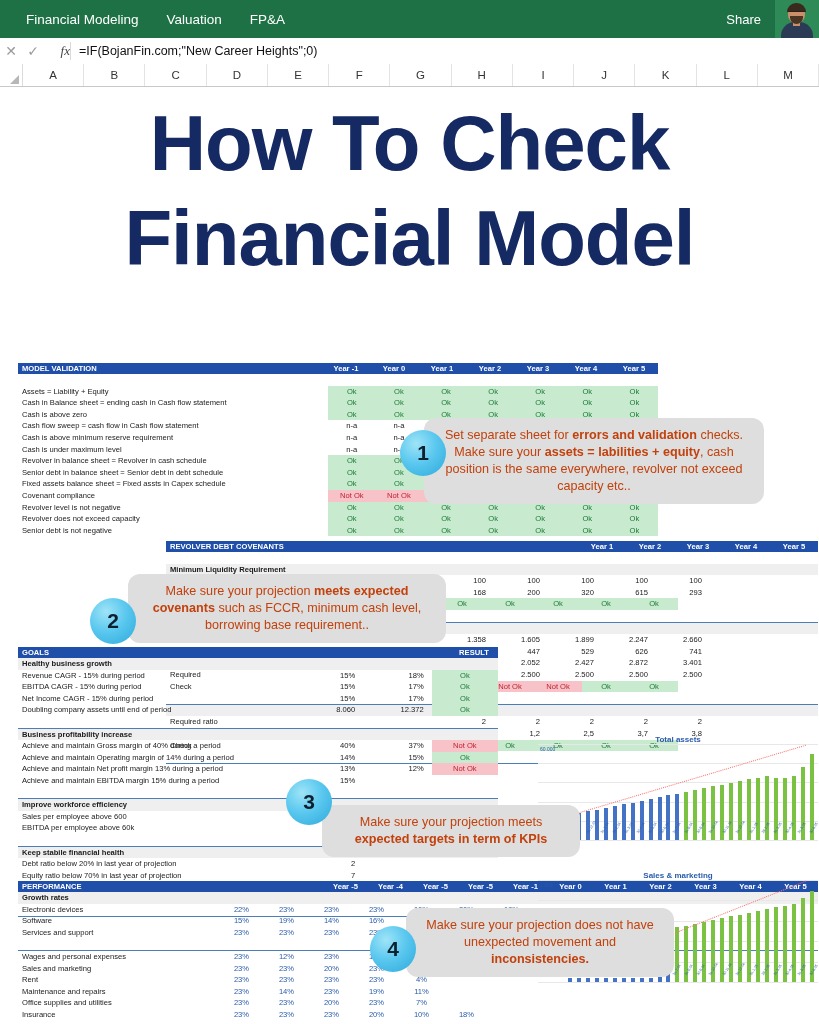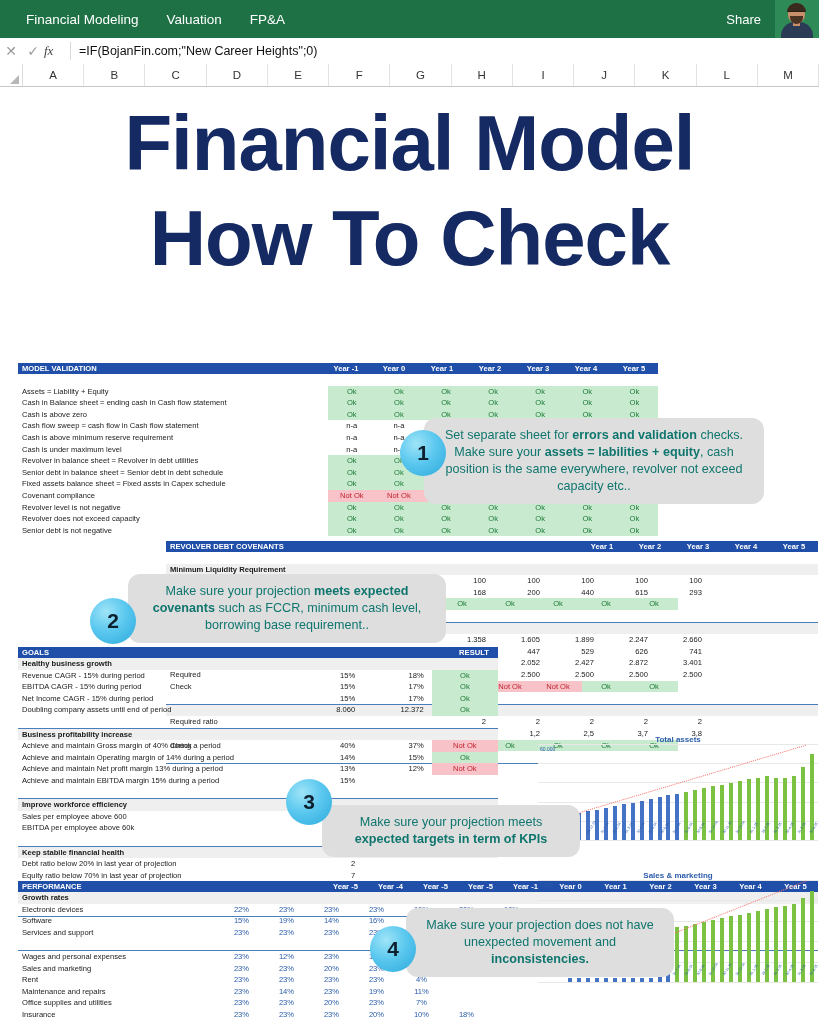--- a/index.html
+++ b/index.html
@@ -19,21 +19,21 @@
   .avatar .hair{position:absolute;left:12px;top:3px;width:19px;height:9px;border-radius:9px 9px 0 0;background:#3a2a1d;}
   .avatar .glasses{position:absolute;left:13px;top:11px;width:17px;height:4px;border-top:1.5px solid #2a2018;}
   .avatar .beard{position:absolute;left:15px;top:16px;width:13px;height:8px;border-radius:0 0 7px 7px;background:#4a3424;}
   .avatar .body{position:absolute;left:6px;top:22px;width:32px;height:18px;border-radius:14px 14px 0 0;background:#2b3b55;}
   .avatar .neck{position:absolute;left:18px;top:20px;width:7px;height:6px;background:#c98f6b;}
 
   
   .formula-bar{position:absolute;left:0;top:38px;width:819px;height:26px;background:#fff;
                border-bottom:1px solid #d6d6d6;display:flex;align-items:center;}
   .fb-ic{width:22px;text-align:center;color:#9a9a9a;font-size:14px;}
-  .fb-fx{width:26px;text-align:left;color:#444;font-size:13px;font-style:italic;font-family:"Liberation Serif",serif;}
+  .fb-fx{width:26px;text-align:right;color:#444;font-size:13px;font-style:italic;font-family:"Liberation Serif",serif;}
   .fb-sep{width:1px;height:18px;background:#d9d9d9;margin-right:8px;}
   .fb-text{font-size:12.5px;color:#111;}
 
   
   .colhdr{position:absolute;left:0;top:64px;width:819px;height:22px;background:#fff;
           border-bottom:1px solid #c8c8c8;display:flex;}
   .corner{width:22px;border-right:1px solid #dcdcdc;position:relative;background:#fff;}
   .corner:after{content:"";position:absolute;right:3px;bottom:2px;border-style:solid;
                 border-width:0 0 9px 9px;border-color:transparent transparent #b7b7b7 transparent;}
   .colcell{flex:1;text-align:center;font-size:11.5px;color:#333;line-height:22px;
@@ -92,21 +92,21 @@
   .gridline{position:absolute;left:0;right:0;height:1px;background:#e8e8e8;}
   .bars{position:absolute;left:30px;right:4px;bottom:0;top:0;display:flex;align-items:flex-end;
         justify-content:space-between;}
   .bar{width:4px;}
   .ylab{position:absolute;font-size:5px;color:#2a5caa;}
   .trend{position:absolute;height:0;border-top:1.4px dotted #f4726e;transform-origin:left center;}
   .xticks{position:absolute;left:30px;right:4px;display:flex;justify-content:space-between;}
   .xtick{font-size:3.6px;color:#2a5caa;transform:rotate(-58deg);transform-origin:left top;white-space:nowrap;}
 
   
-  .callout{position:absolute;background:#dedede;border-radius:12px;color:#0f766e;
+  .callout{position:absolute;background:#dedede;border-radius:12px;color:#c2410c;
            font-size:12.6px;line-height:17px;text-align:center;padding:9px 12px;box-sizing:border-box;}
   .callout b{font-weight:bold;}
   .badge{position:absolute;width:46px;height:46px;border-radius:50%;
          background:radial-gradient(circle at 35% 30%,#9fe4f7 0%,#5bc8ef 45%,#2ba9db 100%);
          color:#0d2030;font-weight:bold;font-size:21px;display:flex;align-items:center;
          justify-content:center;}
 </style>
 </head>
 <body>
 
@@ -145,22 +145,22 @@
   <div class="colcell">G</div>
   <div class="colcell">H</div>
   <div class="colcell">I</div>
   <div class="colcell">J</div>
   <div class="colcell">K</div>
   <div class="colcell">L</div>
   <div class="colcell">M</div>
 </div>
 
 <div class="title-wrap">
+  <div class="title-line">How To Check</div>
   <div class="title-line">Financial Model</div>
-  <div class="title-line">How To Check</div>
 </div>
 
 <div class="sheet">
 
   <div class="tbl" id="mv">
       <div class="bluehdr">
         <div class="t">MODEL VALIDATION</div>
         <div class="flex"></div>
         <div class="yr">Year -1</div>
         <div class="yr">Year 0</div>
@@ -225,21 +225,21 @@
         <div class="lbl labcol">Cash is under maximum level</div>
         <div class="cell">n-a</div>
         <div class="cell">n-a</div>
         <div class="cell">n-a</div>
         <div class="cell">n-a</div>
         <div class="cell">n-a</div>
         <div class="cell">n-a</div>
         <div class="cell">n-a</div>
       </div>
       <div class="row">
-        <div class="lbl labcol">Revolver in balance sheet = Revolver in debt utilities</div>
+        <div class="lbl labcol">Revolver in balance sheet = Revolver in cash schedule</div>
         <div class="cell ok bgok">Ok</div>
         <div class="cell ok bgok">Ok</div>
         <div class="cell ok bgok">Ok</div>
         <div class="cell ok bgok">Ok</div>
         <div class="cell ok bgok">Ok</div>
         <div class="cell ok bgok">Ok</div>
         <div class="cell ok bgok">Ok</div>
       </div>
       <div class="row">
         <div class="lbl labcol">Senior debt in balance sheet = Senior debt in debt schedule</div>
@@ -326,21 +326,21 @@
         <div class="numr">100</div>
         <div class="numr">100</div>
         <div class="numr">100</div>
         <div class="numr">100</div>
         <div class="numr">100</div>
       </div>
       <div class="row">
         <div class="lbl labcol">Cash position</div>
         <div class="numr">168</div>
         <div class="numr">200</div>
-        <div class="numr">440</div>
+        <div class="numr">320</div>
         <div class="numr">615</div>
         <div class="numr">293</div>
       </div>
       <div class="row">
         <div class="lbl labcol">Check</div>
         <div class="cell ok bgok">Ok</div>
         <div class="cell ok bgok">Ok</div>
         <div class="cell ok bgok">Ok</div>
         <div class="cell ok bgok">Ok</div>
         <div class="cell ok bgok">Ok</div>

